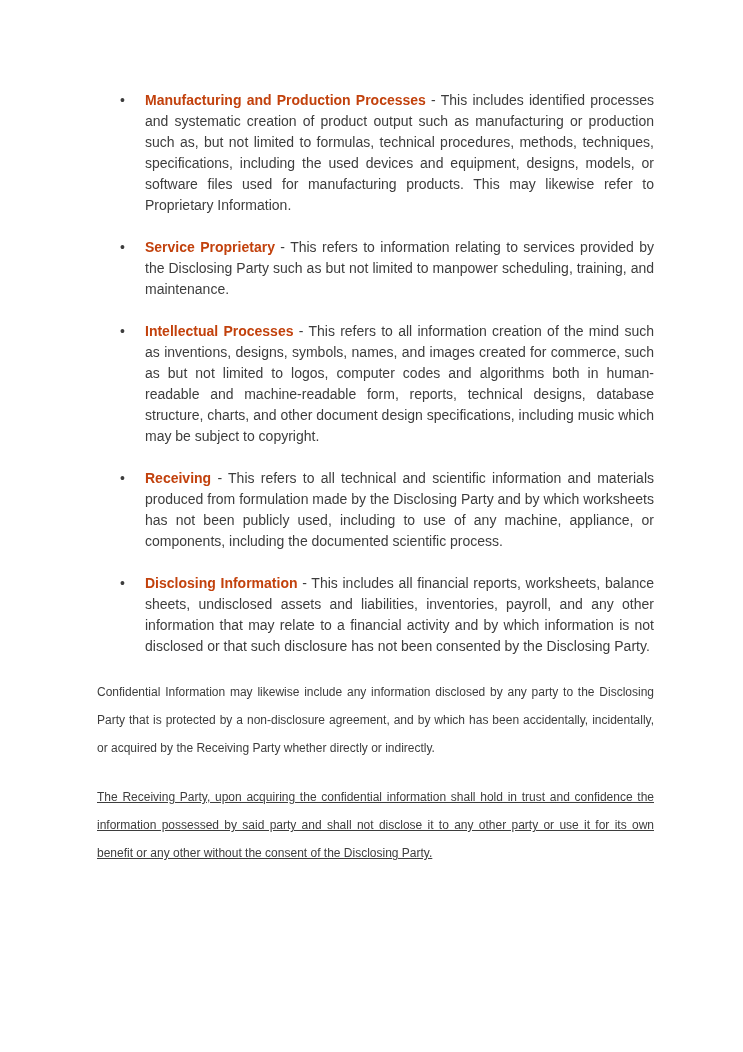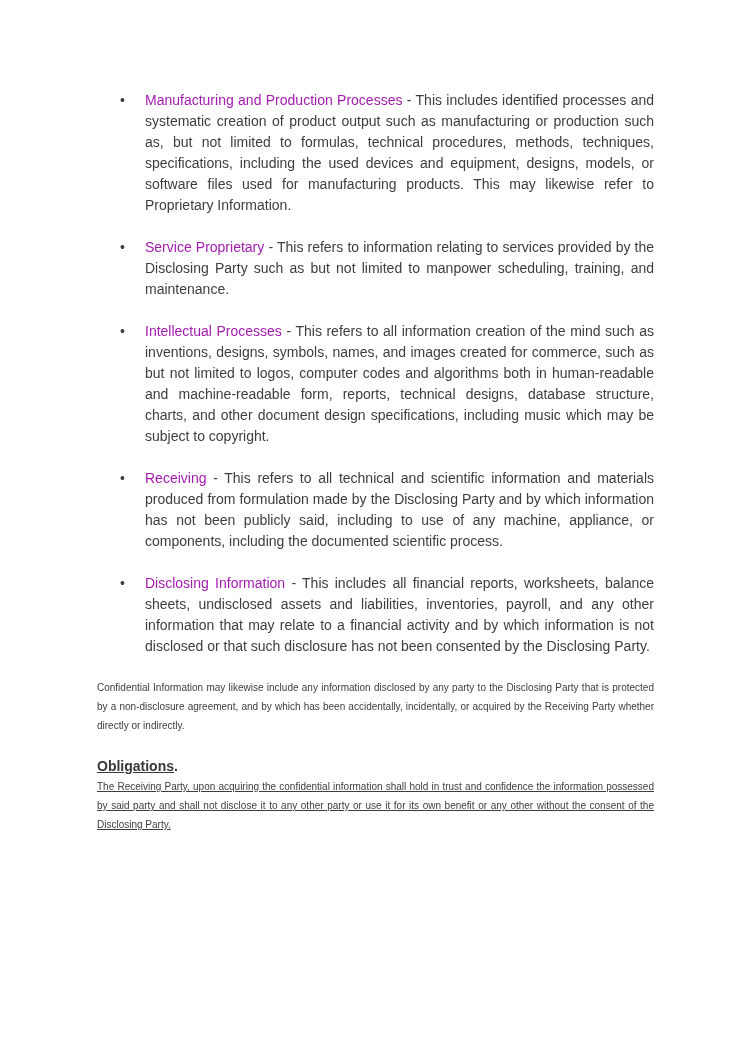--- a/index.html
+++ b/index.html
@@ -38,28 +38,28 @@
   }
   .bullet-marker {
     position: absolute;
     left: 23px;
     top: 0;
     font-size: 14px;
     line-height: 21px;
     color: #3d3d3d;
   }
   .bullet-title {
-    font-weight: normal;
-    color: #a21caf;
+    font-weight: bold;
+    color: #c2410c;
   }
   .paragraph {
     margin: 0 0 21px 0;
     text-align: justify;
-    font-size: 10px;
-    line-height: 19px;
+    font-size: 12px;
+    line-height: 28px;
   }
   .section-heading {
     margin: 0;
     font-size: 14px;
     line-height: 21px;
     font-weight: bold;
     color: #383838;
   }
   .section-heading .heading-text {
     text-decoration: underline;
@@ -90,30 +90,29 @@
 
     <li class="bullet-item">
       <span class="bullet-marker">•</span>
       <span class="bullet-title">Intellectual Processes</span>
       <span class="bullet-body">- This refers to all information creation of the mind such as inventions, designs, symbols, names, and images created for commerce, such as but not limited to logos, computer codes and algorithms both in human-readable and machine-readable form, reports, technical designs, database structure, charts, and other document design specifications, including music which may be subject to copyright.</span>
     </li>
 
     <li class="bullet-item">
       <span class="bullet-marker">•</span>
       <span class="bullet-title">Receiving</span>
-      <span class="bullet-body">- This refers to all technical and scientific information and materials produced from formulation made by the Disclosing Party and by which information has not been publicly said, including to use of any machine, appliance, or components, including the documented scientific process.</span>
+      <span class="bullet-body">- This refers to all technical and scientific information and materials produced from formulation made by the Disclosing Party and by which worksheets has not been publicly used, including to use of any machine, appliance, or components, including the documented scientific process.</span>
     </li>
 
     <li class="bullet-item">
       <span class="bullet-marker">•</span>
       <span class="bullet-title">Disclosing Information</span>
       <span class="bullet-body">- This includes all financial reports, worksheets, balance sheets, undisclosed assets and liabilities, inventories, payroll, and any other information that may relate to a financial activity and by which information is not disclosed or that such disclosure has not been consented by the Disclosing Party.</span>
     </li>
 
   </ul>
 
   <p class="paragraph">Confidential Information may likewise include any information disclosed by any party to the Disclosing Party that is protected by a non-disclosure agreement, and by which has been accidentally, incidentally, or acquired by the Receiving Party whether directly or indirectly.</p>
 
-  <p class="section-heading"><span class="heading-text">Obligations</span><span class="heading-suffix">.</span></p>
 
   <p class="paragraph last">The Receiving Party, upon acquiring the confidential information shall hold in trust and confidence the information possessed by said party and shall not disclose it to any other party or use it for its own benefit or any other without the consent of the Disclosing Party.</p>
 
 </div>
 
 </body></html>

